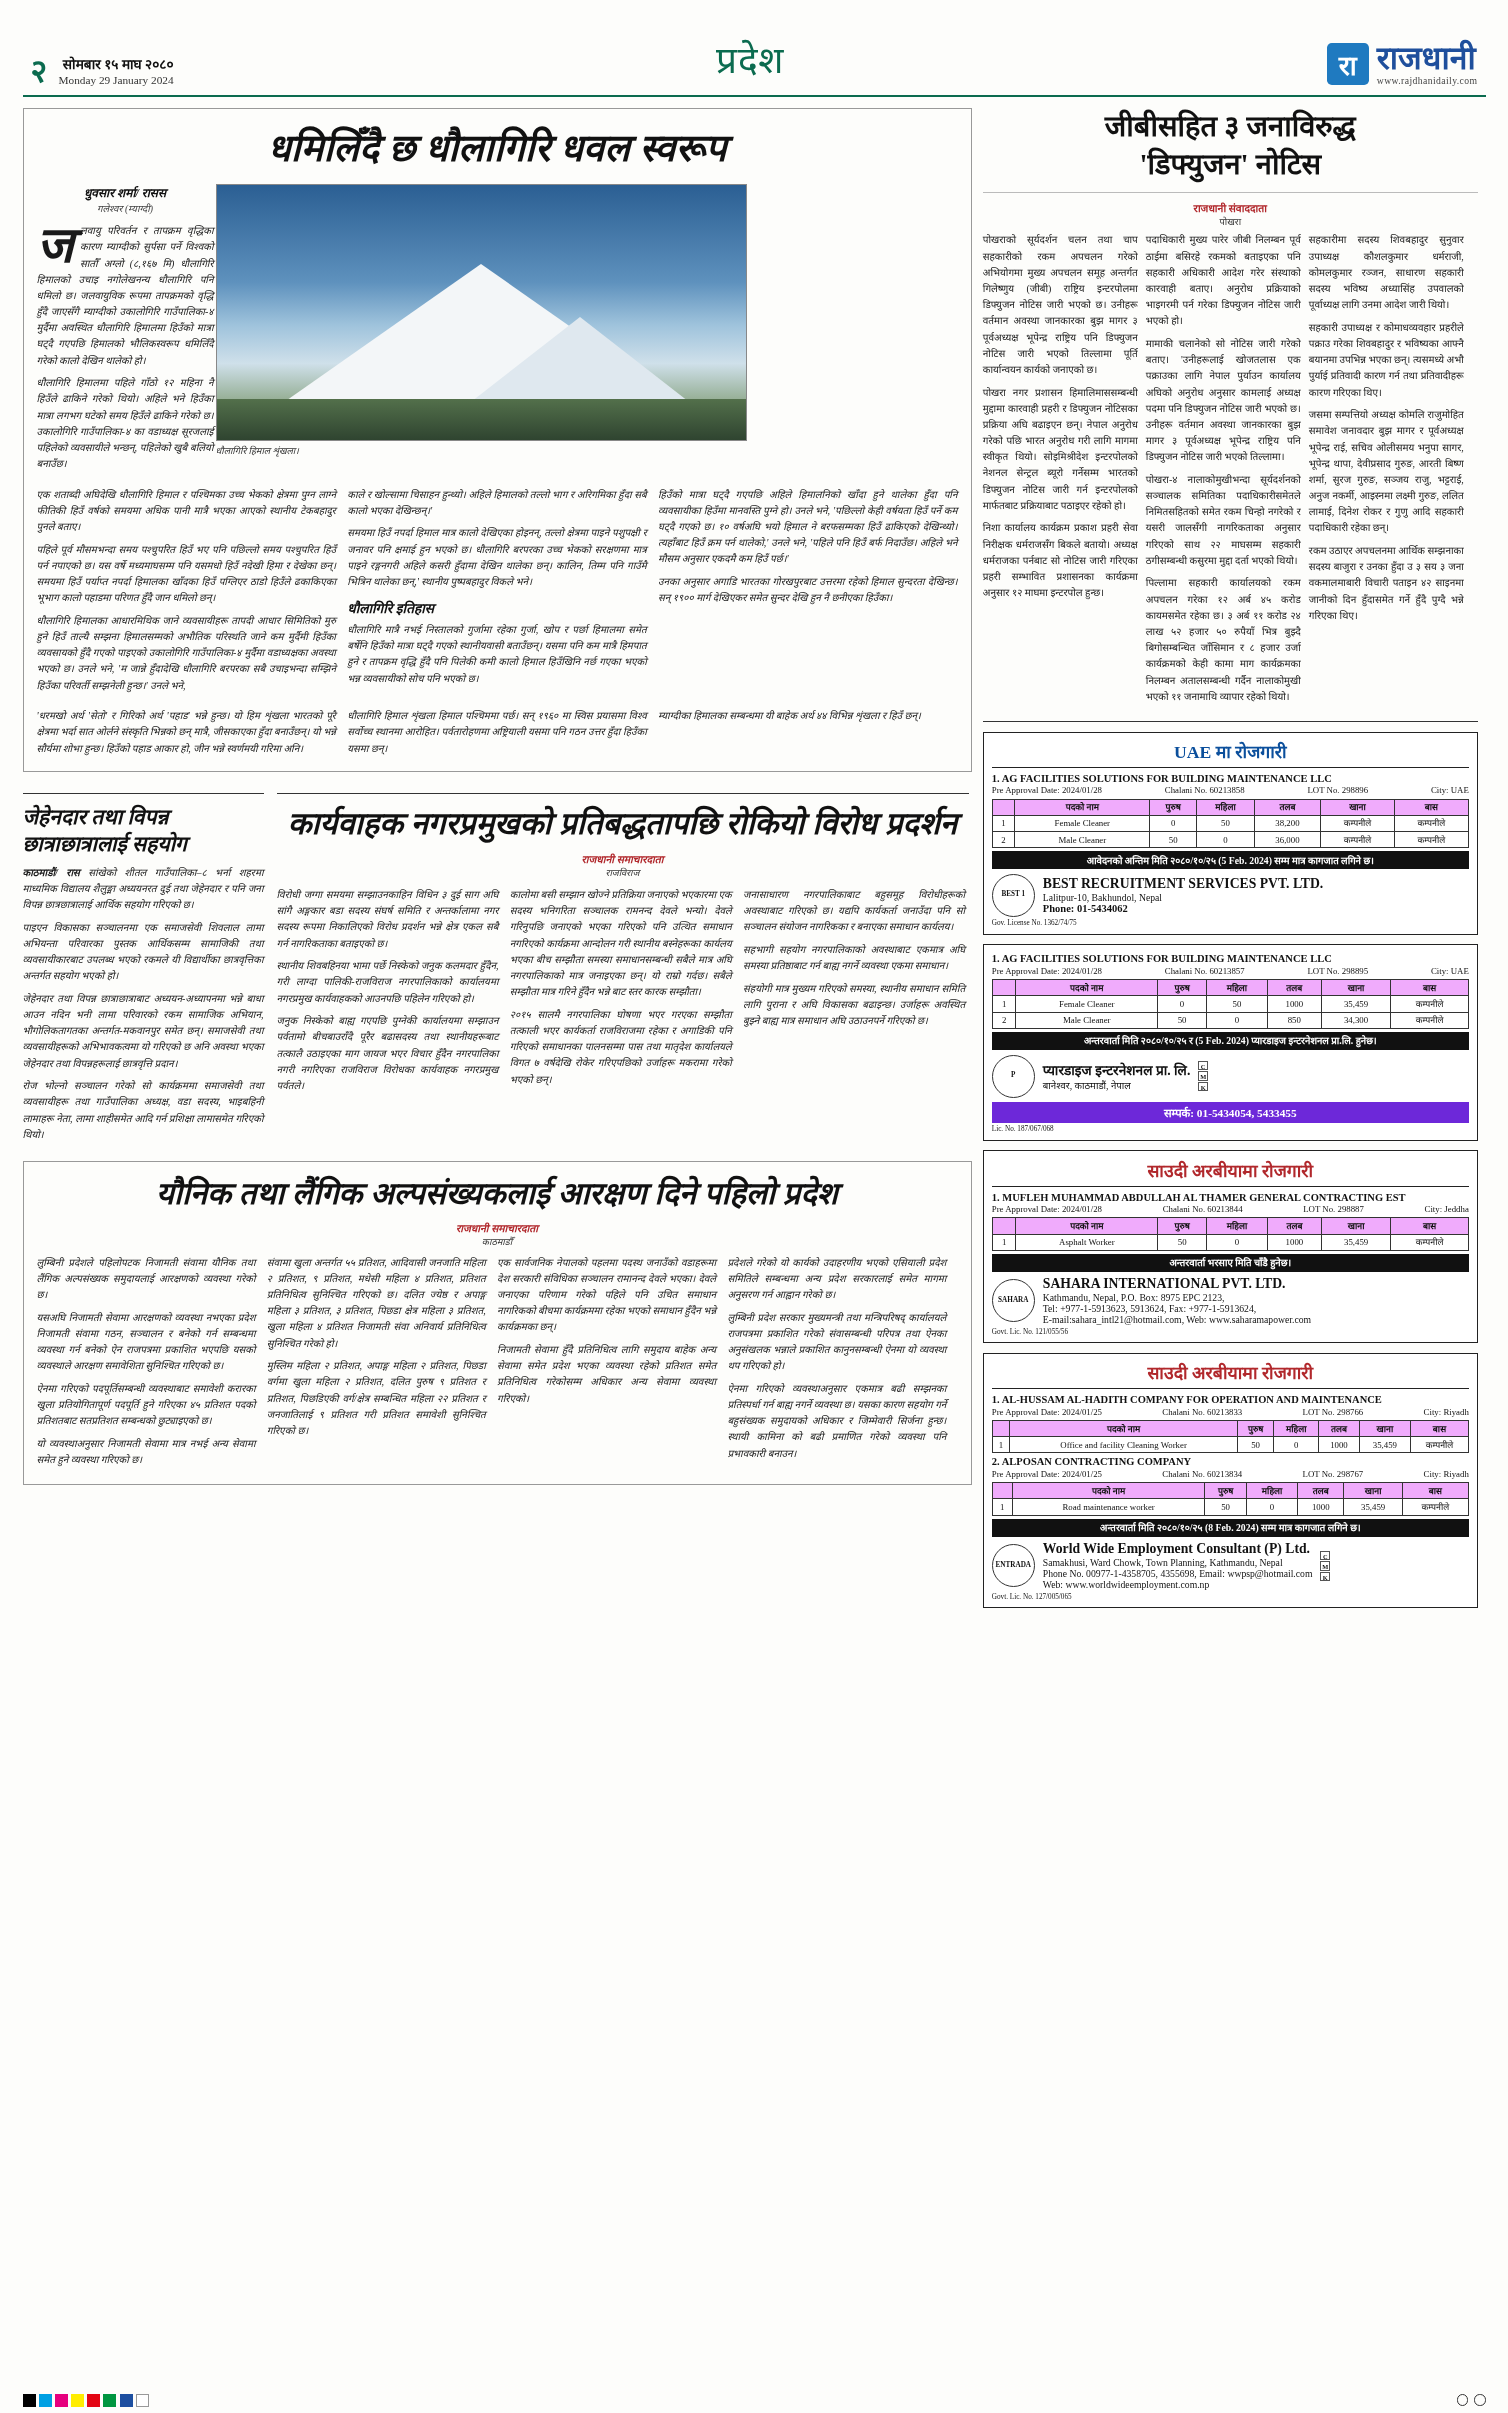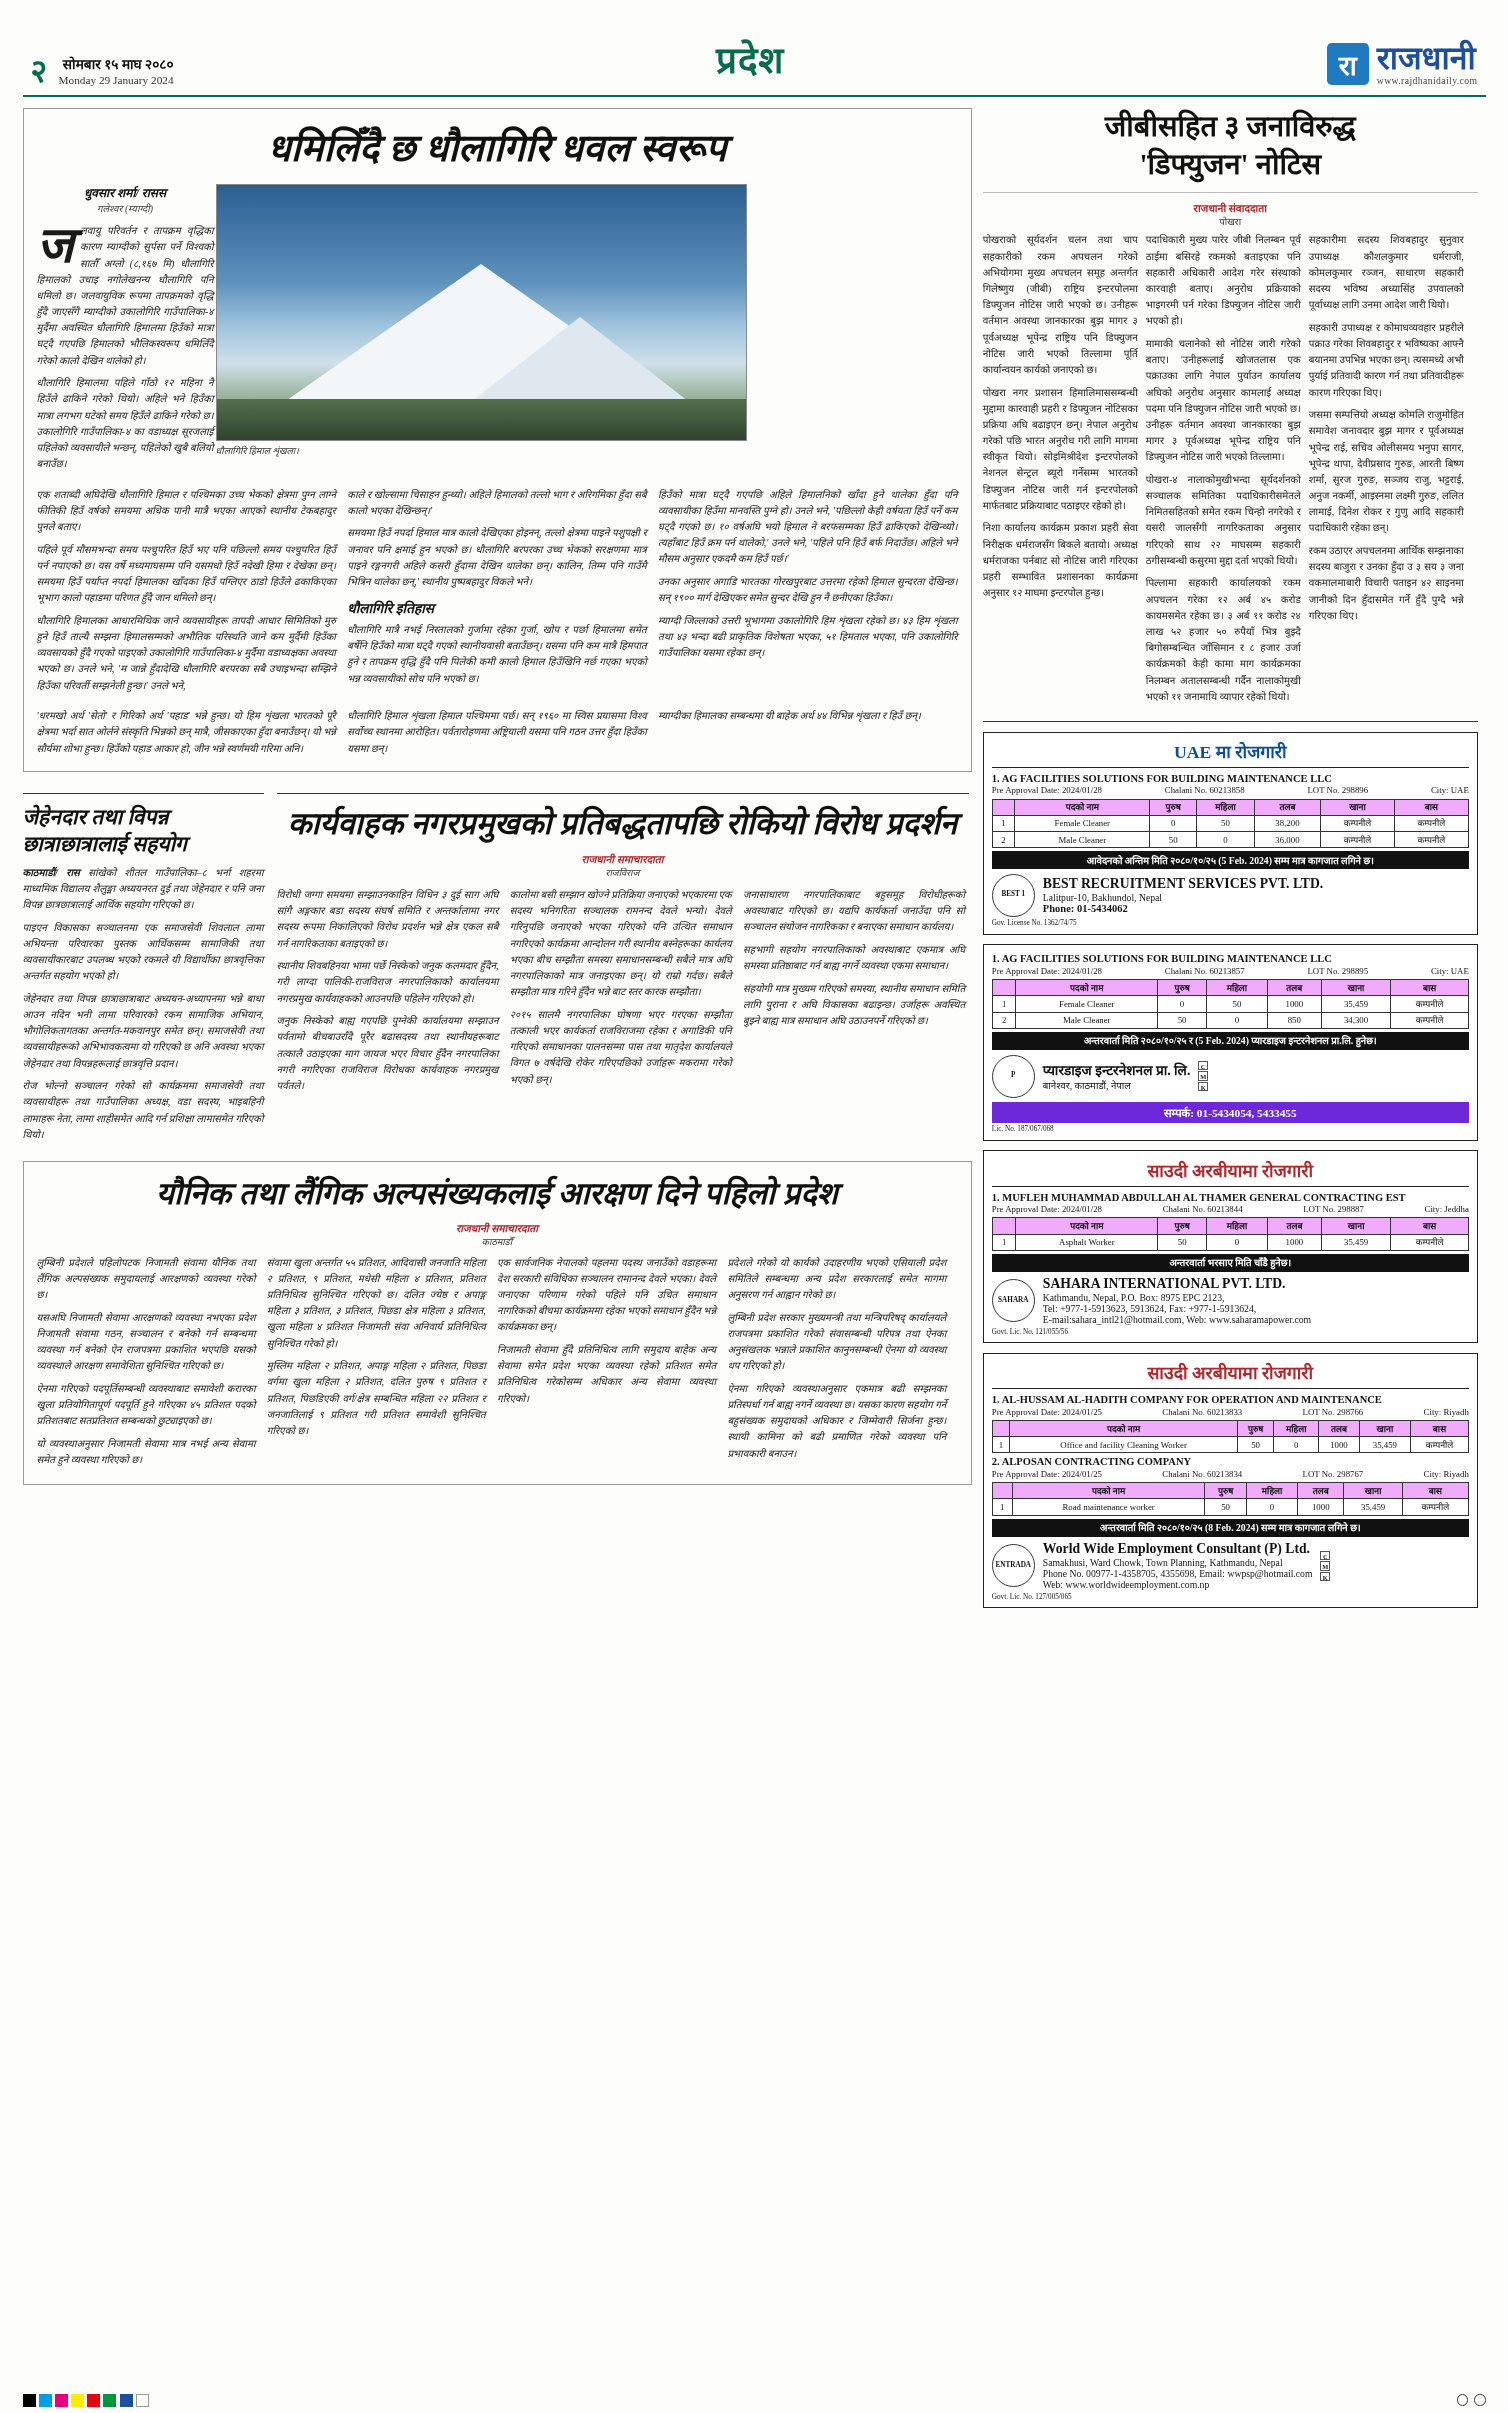--- a/index.html
+++ b/index.html
@@ -19,21 +19,21 @@
     border-bottom:2.4px solid #0b6b4f;
     padding:14.5px 8px 8px 8px;
     height:97px;
   }
   .mast-left { display:flex; align-items:flex-end; gap:11.3px; }
   .page-num { font-size:32px; font-weight:bold; color:#0b6b4f; line-height:1; }
   .date-block { line-height:1.25; }
   .date-np { font-size:13.7px; font-weight:bold; color:#111;text-align:right; }
   .date-en { font-size:11.3px; color:#333; }
   .section-title {
-    font-size:37px; font-weight:bold; color:#0b6b4f; letter-spacing:0.8px;
+    font-size:37px; font-weight:normal; color:#0b6b4f; letter-spacing:0.8px;
     padding-bottom:3.2px;
   }
   .mast-right { display:flex; align-items:center; gap:8px; }
   .logo-mark {
     width:42px; height:42px; border-radius:4.8px; background:#1f7ac0;
     color:#fff; font-size:27px; font-weight:bold; display:flex;
     align-items:center; justify-content:center;
   }
   .logo-text { line-height:1.1; text-align:left; }
   .logo-name { font-size:32px; font-weight:bold; color:#1f4f9c; }
@@ -215,21 +215,20 @@
           </div>
           <div>
             <p class="np">काले र खोल्सामा चिसाहन हुन्थ्यो। अहिले हिमालको तल्लो भाग र अरिगमिका हुँदा सबै कालो भएका देखिन्छन्।'</p>
             <p class="np">समयमा हिउँ नपर्दा हिमाल मात्र कालो देखिएका होइनन्, तल्लो क्षेत्रमा पाइने पशुपक्षी र जनावर पनि क्षमाई हुन भएको छ। धौलागिरि बरपरका उच्च भेकको सरक्षणमा मात्र पाइने रङ्गनगरी अहिले कसरी हुँदामा देखिन थालेका छन्। कालिन, तिम्म पनि गाउँमै भित्रिन थालेका छन्,' स्थानीय पुष्पबहादुर विकले भने।</p>
             <div class="sub-headline">धौलागिरि इतिहास</div>
             <p class="np">धौलागिरि मात्रै नभई निस्तालको गुर्जामा रहेका गुर्जा, खोप र पर्छा हिमालमा समेत बर्षेनि हिउँको मात्रा घट्दै गएको स्थानीयवासी बताउँछन्। यसमा पनि कम मात्रै हिमपात हुने र तापक्रम वृद्धि हुँदै पनि पिलेकी कमी कालो हिमाल हिउँखिनि नर्छ गएका भएको भन्न व्यवसायीको सोच पनि भएको छ।</p>
           </div>
           <div>
             <p class="np">हिउँको मात्रा घट्दै गएपछि अहिले हिमालनिको खाँदा हुने थालेका हुँदा पनि व्यवसायीका हिउँमा मानवस्ति पुग्ने हो। उनले भने, 'पछिल्लो केही वर्षयता हिउँ पर्ने कम घट्दै गएको छ। १० वर्षअघि भयो हिमाल ने बरफसम्मका हिउँ ढाकिएको देखिन्थ्यो। त्यहाँबाट हिउँ क्रम पर्न थालेको,' उनले भने, 'पहिले पनि हिउँ बर्फ निदाउँछ। अहिले भने मौसम अनुसार एकदमै कम हिउँ पर्छ।'</p>
             <p class="np">उनका अनुसार अगाडि भारतका गोरखपुरबाट उत्तरमा रहेको हिमाल सुन्दरता देखिन्छ। सन् १९०० मार्ग देखिएकर समेत सुन्दर देखि हुन नै छनीएका हिउँका।</p>
-            <p class="np">म्याग्दी जिल्लाको उत्तरी भूभागमा उकालोगिरि हिम शृंखला रहेको छ। ४३ हिम शृंखला तथा ४३ भन्दा बढी प्राकृतिक विशेषता भएका, ५१ हिमताल भएका, पनि उकालोगिरि गाउँपालिका यसमा रहेका छन्।</p>
           </div>
         </div>
 
         <div class="cols3">
           <div>
             <p class="np">'धरमखो अर्थ 'सेतो' र गिरिको अर्थ 'पहाड' भन्ने हुन्छ। यो हिम शृंखला भारतको पूरै क्षेत्रमा भर्दा सात ओर्लने संस्कृति भिन्नको छन् मात्रै, जीसकाएका हुँदा बनाउँछन्। यो भन्ने सौर्यमा शोभा हुन्छ। हिउँको पहाड आकार हो, जीन भन्ने स्वर्णमयी गरिमा अनि।</p>
           </div>
           <div>
             <p class="np">धौलागिरि हिमाल शृंखला हिमाल पश्चिममा पर्छ। सन् १९६० मा स्विस प्रयासमा विश्व सर्वोच्च स्थानमा आरोहित। पर्वतारोहणमा अष्ट्रियाली यसमा पनि गठन उत्तर हुँदा हिउँका यसमा छन्।</p>
           </div>

